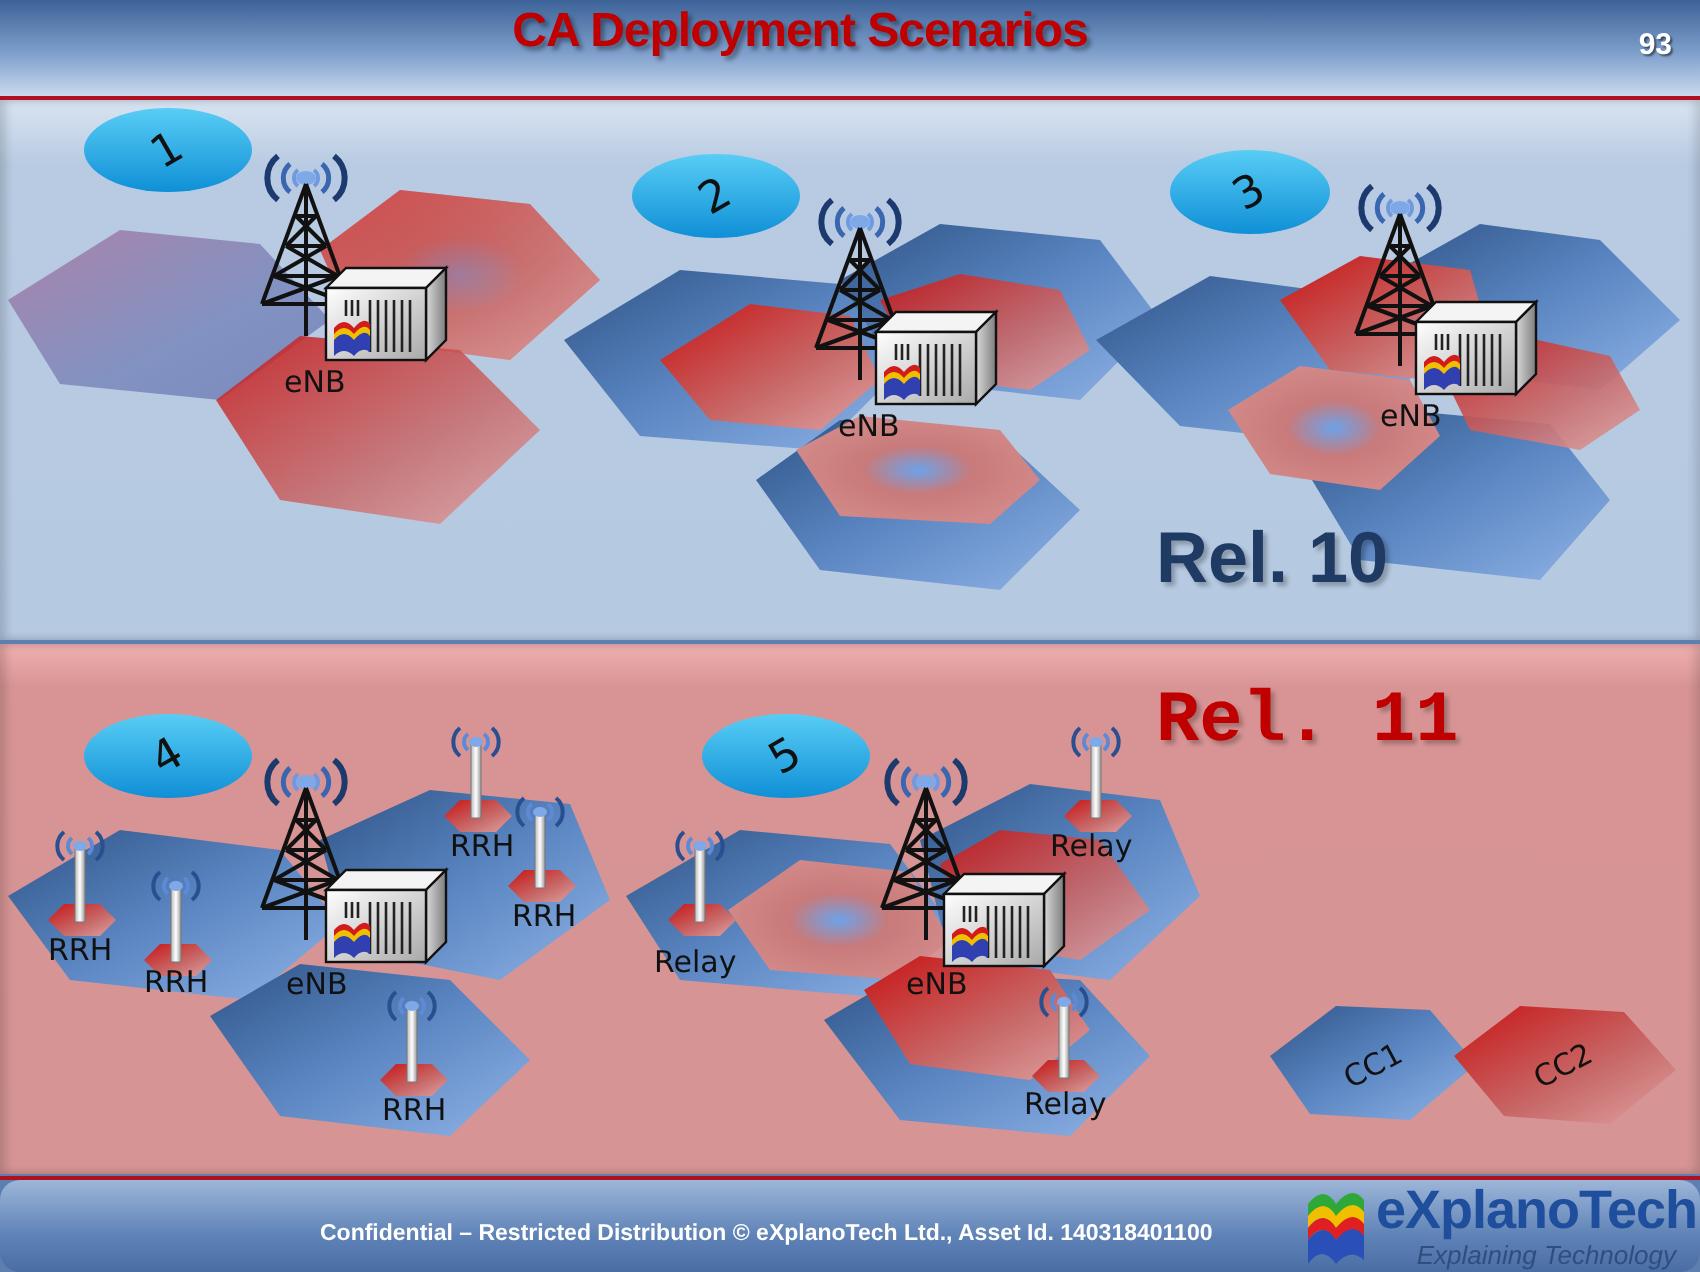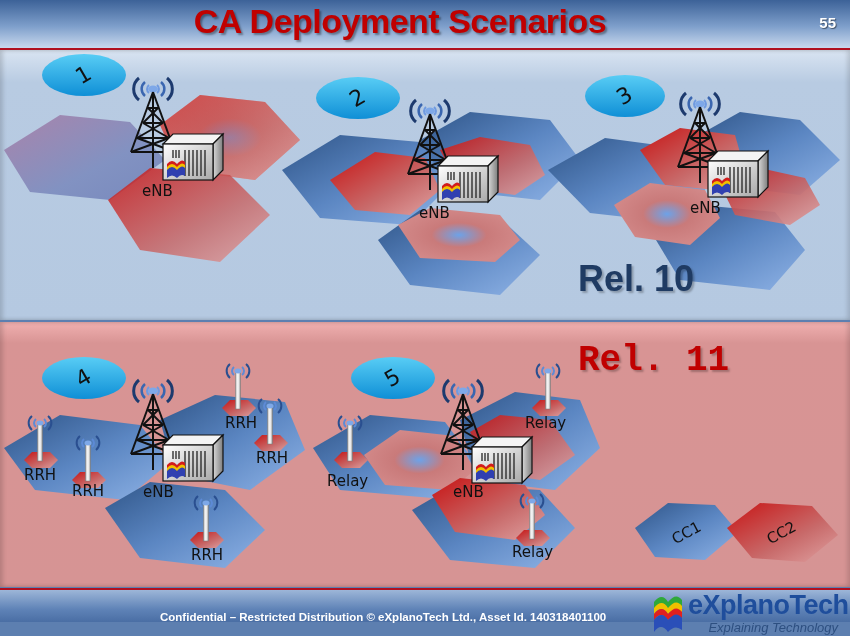--- a/index.html
+++ b/index.html
@@ -1,52 +1,52 @@
 <!DOCTYPE html>
 <html><head>
 <meta charset="utf-8">
 <style>
   html,body{margin:0;padding:0;}
   body{width:850px;height:636px;overflow:hidden;position:relative;
        font-family:"DejaVu Sans","Liberation Sans",sans-serif;background:#5d7fb0;}
   .header{position:absolute;left:0;top:0;width:850px;height:48px;
        background:linear-gradient(#3c6298 0%,#7e9fcb 55%,#c9d9ee 100%);}
   .title{position:absolute;left:0;width:800px;top:2px;text-align:center;
-       font-family:"Liberation Sans",sans-serif;font-weight:bold;font-size:34px;
+       font-family:"Liberation Sans",sans-serif;font-weight:bold;font-size:24px;
        color:#c00000;text-shadow:2px 2px 2px rgba(0,0,0,.35);letter-spacing:-0.5px;}
   .pagenum{position:absolute;right:14px;top:14px;color:#fff;font-weight:bold;font-size:15px;
        font-family:"Liberation Sans",sans-serif;text-shadow:1px 1px 1px rgba(0,0,0,.5);}
   .redline{position:absolute;left:0;width:850px;height:2px;background:#b01020;}
   .panel{position:absolute;left:0;width:850px;}
   .panel-top{top:50px;height:270px;background:linear-gradient(#d9e4f2 0%,#b8cbe2 12%,#b5c9e1 100%);
        box-shadow:inset 3px 0 4px rgba(0,0,0,.15),inset -3px 0 4px rgba(0,0,0,.12);}
   .panel-bot{top:322px;height:265px;background:linear-gradient(#f0b0b0 0%,#d89494 8%,#d69494 100%);
        box-shadow:inset 3px 0 4px rgba(0,0,0,.15),inset -3px 0 4px rgba(0,0,0,.12);}
-  .footer{position:absolute;left:0;top:590px;width:850px;height:32px;
-       background:linear-gradient(#9db6d8 0%,#5f83b7 60%,#4a6ea4 100%);}
+  .footer{position:absolute;left:0;top:590px;width:850px;height:46px;
+       background:linear-gradient(#9db6d8 0%,#5f83b7 60%,#4a6ea4 100%);border-radius:10px;}
   .footnote{position:absolute;left:160px;top:21px;color:#fff;font-size:11.5px;
        font-family:"Liberation Sans",sans-serif;font-weight:bold;}
   .logo{position:absolute;right:8px;top:2px;width:190px;height:42px;}
   .logo-text{position:absolute;left:36px;top:-2px;font-family:"Liberation Sans",sans-serif;
        font-weight:bold;font-size:27px;color:#1f4e9c;letter-spacing:-0.5px;}
   .logo-tag{position:absolute;right:4px;top:28px;font-style:italic;font-size:13px;color:#2d4f80;
        font-family:"Liberation Sans",sans-serif;}
   .rel{position:absolute;font-family:"Liberation Sans",sans-serif;font-weight:bold;font-size:36px;
        text-shadow:2px 2px 2px rgba(0,0,0,.25);text-align:right;}
   .rel10{left:578px;top:258px;color:#1f3b63;}
   .rel11{left:578px;top:340px;color:#c00000;font-family:Liberation Mono, monospace;}
   svg.scene{position:absolute;left:0;top:0;}
   .lbl{font-family:"DejaVu Sans",sans-serif;font-size:15px;fill:#111;}
 </style>
 </head>
 <body>
 
 <div class="header">
   <div class="title">CA Deployment Scenarios</div>
-  <div class="pagenum">55</div>
+  <div class="pagenum">93</div>
 </div>
 <div class="redline" style="top:48px"></div>
 
 <div class="panel panel-top"></div>
 <div class="panel panel-bot"></div>
 
 <svg class="scene" width="850" height="590" viewBox="0 0 850 590">
   <defs>
     <linearGradient id="gBlue" x1="0" y1="0" x2="1" y2="1">
       <stop offset="0" stop-color="#2f5588"></stop>

